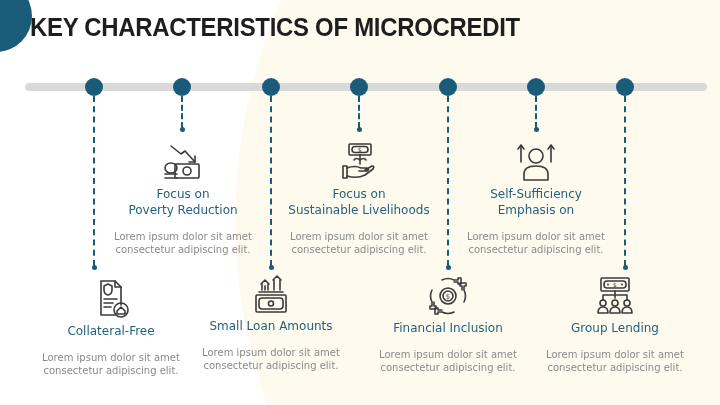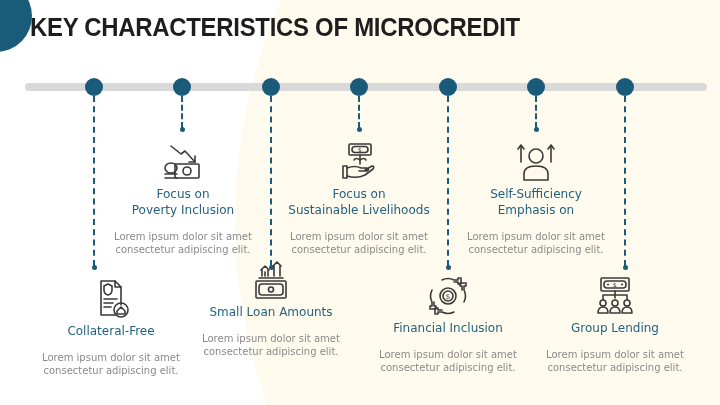--- a/index.html
+++ b/index.html
@@ -88,21 +88,21 @@
     <polyline class="s" points="10,4 20,12 24,9 34,20"></polyline>
     <polyline class="s" points="28,20 34,20 34,14"></polyline>
     <rect class="s" x="14" y="22" width="24" height="14" rx="1"></rect>
     <circle class="s" cx="26" cy="29" r="4"></circle>
     <ellipse class="s" cx="10" cy="26" rx="6" ry="5"></ellipse>
     <line class="s" x1="4" y1="32" x2="16" y2="32"></line>
     <line class="s" x1="4" y1="36" x2="16" y2="36"></line>
   </svg>
   <div class="heading">
     <div>Focus on</div>
-    <div>Poverty Inclusion</div>
+    <div>Poverty Reduction</div>
   </div>
   <div class="desc">
     <div>Lorem ipsum dolor sit amet</div>
     <div>consectetur adipiscing elit.</div>
   </div>
 </div>
 
 <div class="item" style="left:359px; top:142px">
   <svg class="icon" viewBox="0 0 44 40">
     <rect class="s" x="12" y="2" width="22" height="11" rx="1"></rect>
@@ -153,21 +153,21 @@
     <circle class="s" cx="32" cy="31" r="7"></circle>
     <path class="s" d="M28,32 l4,-4 l4,4 v3 h-8 z"></path>
   </svg>
   <div class="heading">Collateral-Free</div>
   <div class="desc">
     <div>Lorem ipsum dolor sit amet</div>
     <div>consectetur adipiscing elit.</div>
   </div>
 </div>
 
-<div class="item" style="left:271px; top:260px">
+<div class="item" style="left:271px; top:274px">
   <svg class="icon" viewBox="0 0 44 40">
     <polyline class="s" points="12,10 16,6 20,10"></polyline>
     <line class="s" x1="13" y1="10" x2="13" y2="16"></line>
     <line class="s" x1="19" y1="10" x2="19" y2="16"></line>
     <line class="s" x1="16" y1="12" x2="16" y2="16"></line>
     <polyline class="s" points="24,6 28,2 32,6"></polyline>
     <line class="s" x1="25" y1="6" x2="25" y2="16"></line>
     <line class="s" x1="31" y1="6" x2="31" y2="16"></line>
     <line class="s" x1="10" y1="18" x2="34" y2="18"></line>
     <rect class="s" x="7" y="21" width="30" height="17" rx="1"></rect>

